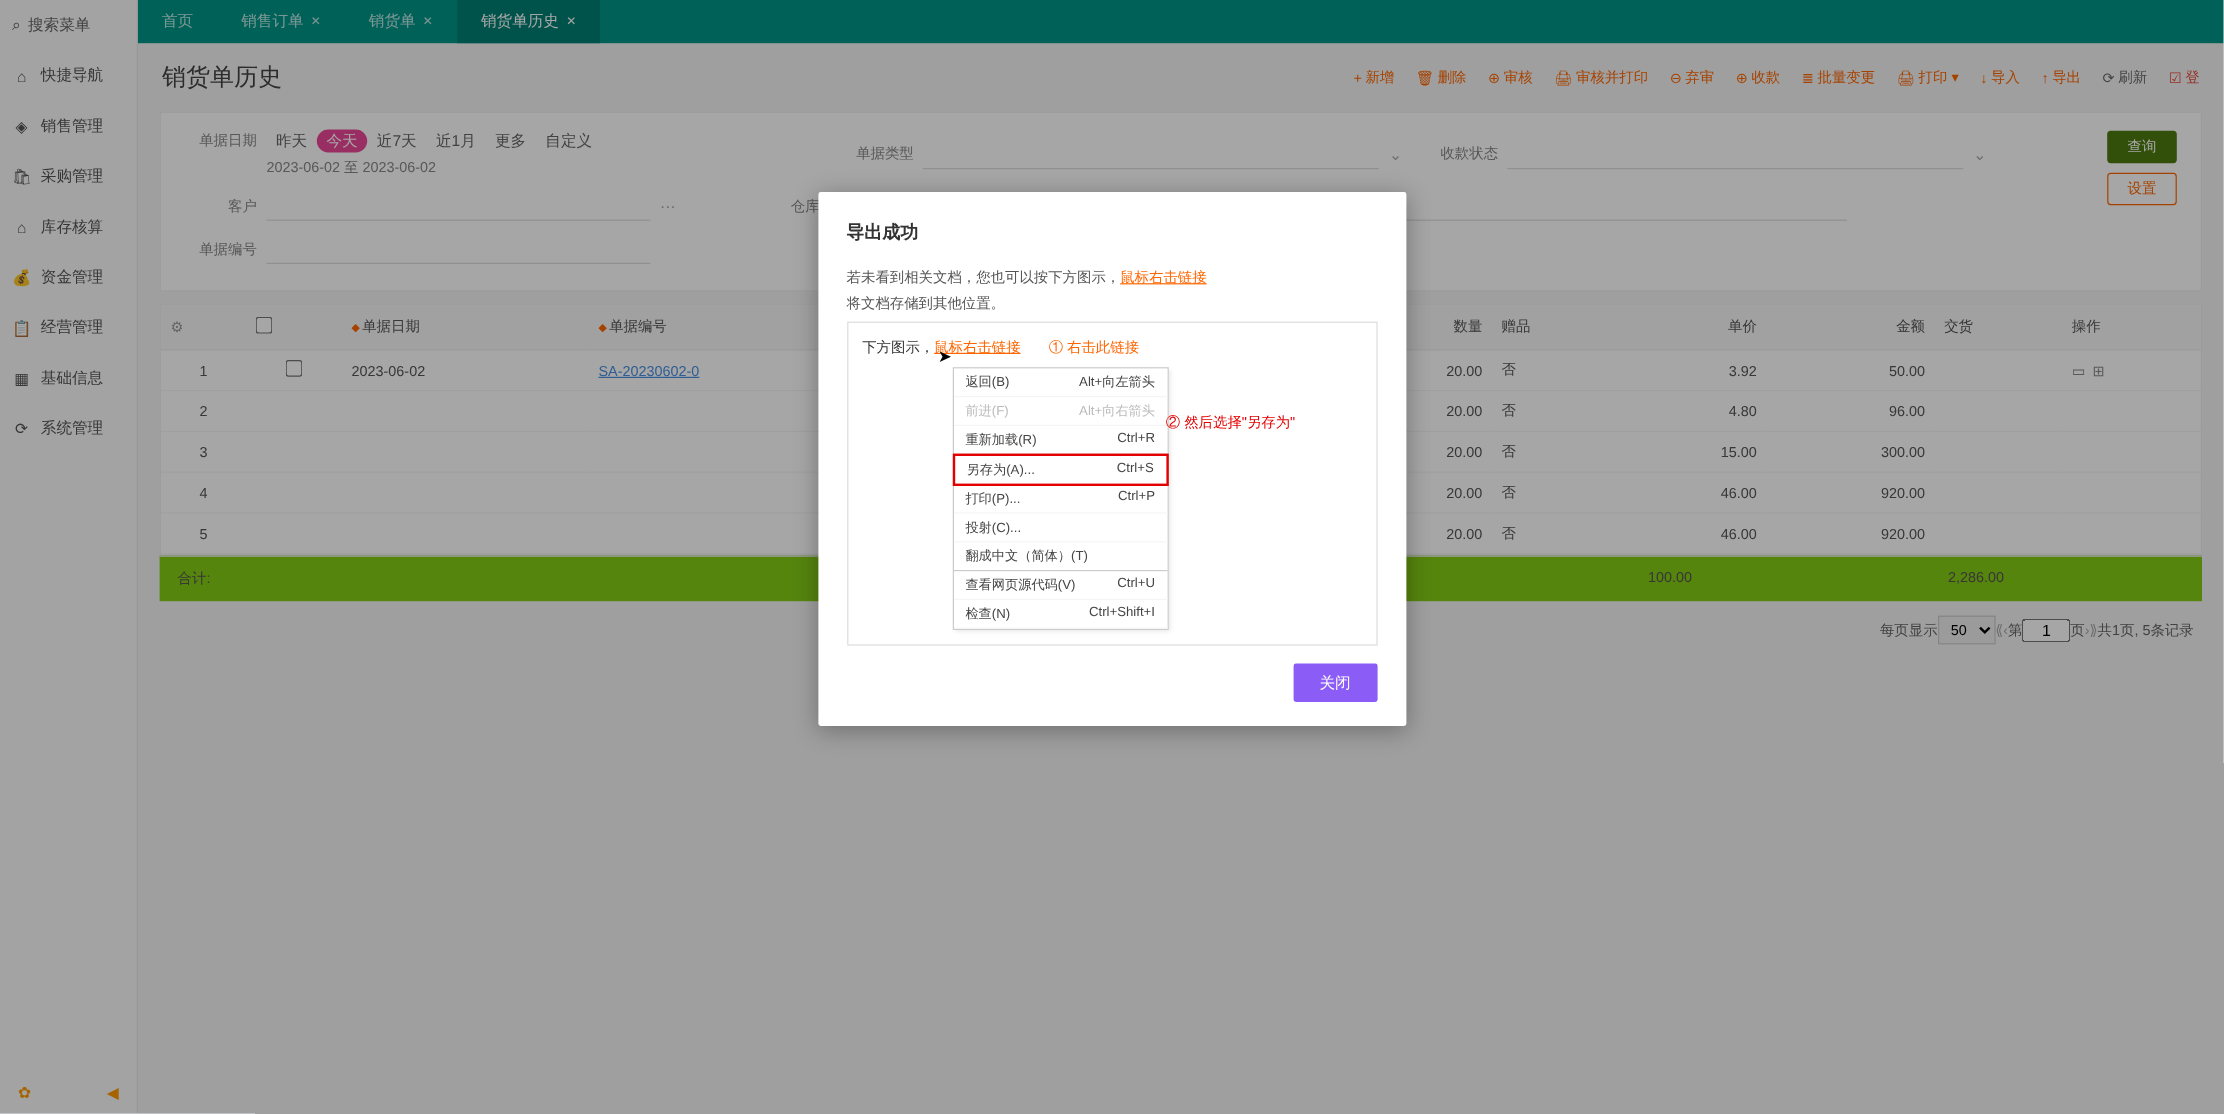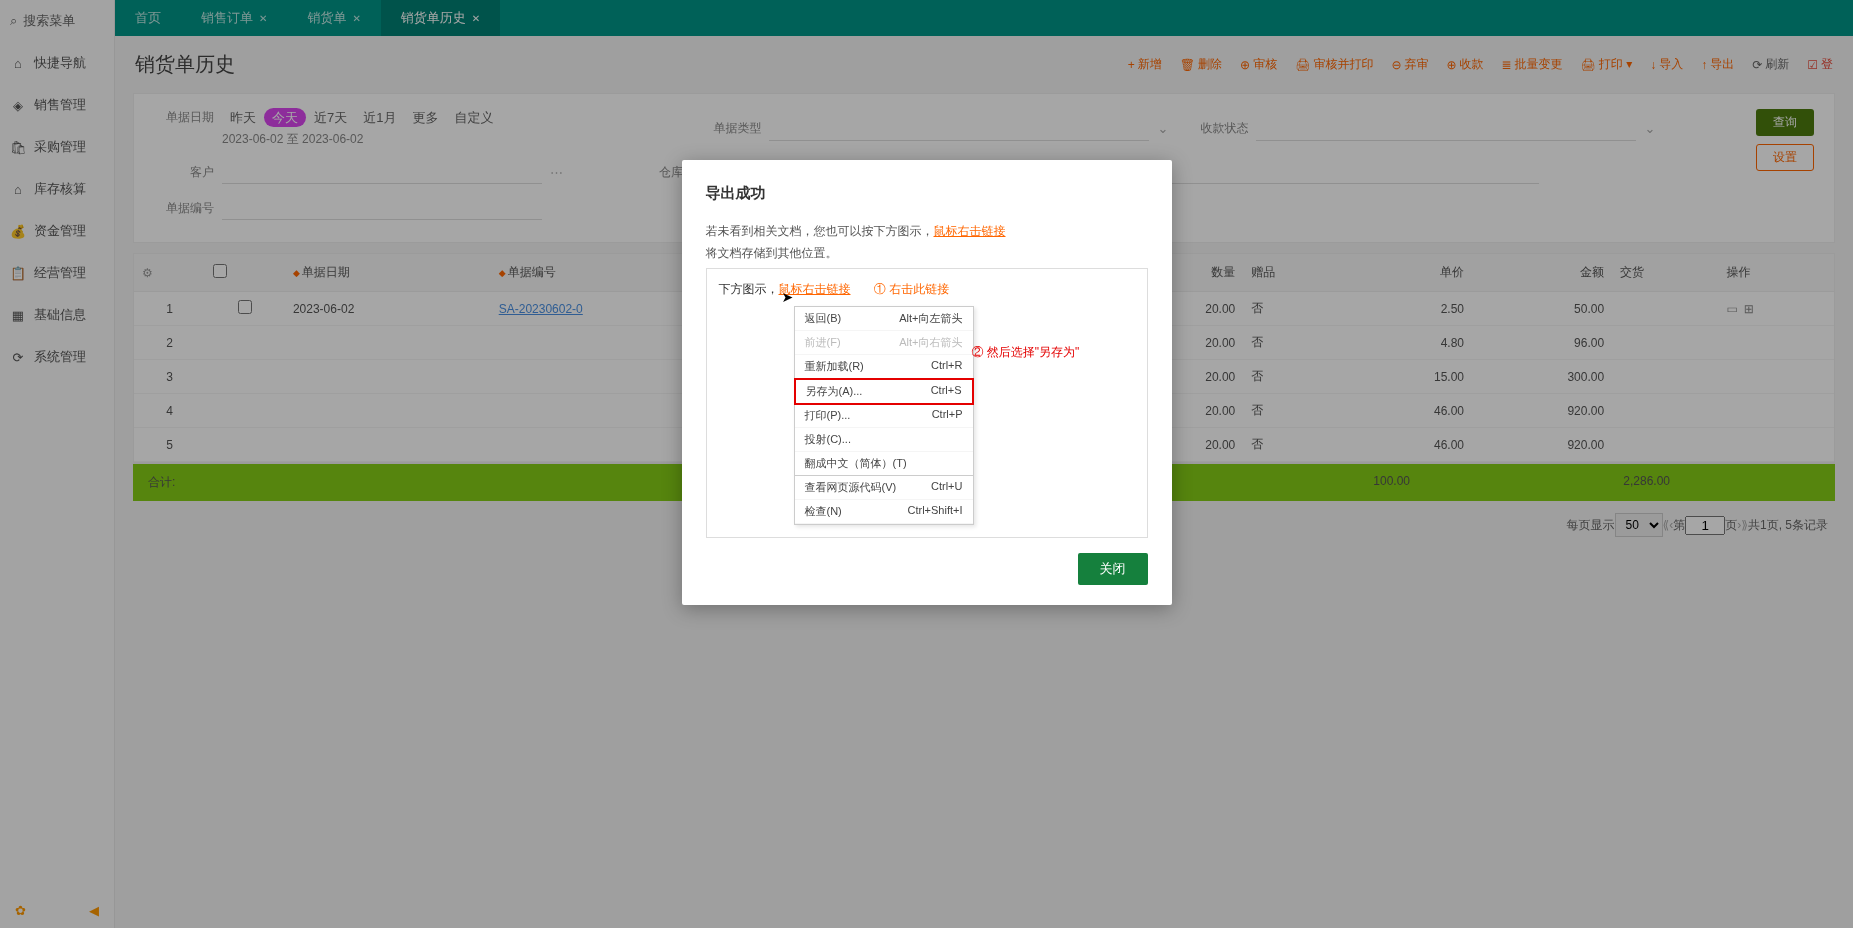--- a/index.html
+++ b/index.html
@@ -26,21 +26,21 @@
     .toolbar { display: flex; gap: 18px; font-size: 12px; }
     .tool-btn { color: #f60; display: flex; align-items: center; gap: 3px; cursor: pointer; }
     .tool-btn.gray { color: #666; }
     .tool-btn.red { color: #e74c3c; }
 
     .filter-panel { background: #fff; margin: 10px 18px 0; padding: 15px 20px 10px; border: 1px solid #eee; position: relative; }
     .filter-row { display: flex; align-items: center; margin-bottom: 12px; gap: 20px; }
     .filter-group { display: flex; align-items: center; gap: 8px; }
     .filter-label { color: #888; font-size: 12px; width: 60px; text-align: right; }
     .date-btn { padding: 2px 8px; color: #666; font-size: 13px; cursor: pointer; }
-    .date-btn.active { background: #d946ef; color: #fff; border-radius: 10px; }
+    .date-btn.active { background: #ec4899; color: #fff; border-radius: 10px; }
     .date-range { color: #888; font-size: 12px; margin-top: 4px; }
     .filter-input { border: none; border-bottom: 1px solid #ddd; width: 380px; height: 24px; background: transparent; }
     .btn-primary { background: #4d7c0f; color: #fff; border: none; padding: 5px 16px; border-radius: 3px; cursor: pointer; font-size: 12px; }
     .btn-outline { background: #fff; color: #ff6600; border: 1px solid #ff6600; padding: 4px 16px; border-radius: 3px; cursor: pointer; font-size: 12px; }
     .filter-buttons { position: absolute; right: 20px; top: 15px; display: flex; flex-direction: column; gap: 8px; }
 
     .table-wrap { margin: 10px 18px 0; background: #fff; border: 1px solid #eee; overflow-x: auto; }
     table { width: 100%; border-collapse: collapse; font-size: 12px; }
     th { background: #f7f7f7; padding: 10px 8px; text-align: left; color: #555; font-weight: normal; border-bottom: 1px solid #eee; white-space: nowrap; }
     th .sort { color: #f60; margin-right: 2px; font-size: 9px; }
@@ -70,21 +70,21 @@
     .illus-top { margin-bottom: 8px; }
     .illus-link { color: #f60; text-decoration: underline; }
     .illus-note1 { color: #f60; font-size: 12px; }
     .context-menu { border: 1px solid #ccc; width: 180px; margin-left: 75px; background: #fff; font-size: 11px; box-shadow: 2px 2px 4px rgba(0,0,0,.1); position: relative; }
     .cm-item { display: flex; justify-content: space-between; padding: 4px 10px; border-bottom: 1px solid #f5f5f5; color: #444; }
     .cm-item.disabled { color: #bbb; }
     .cm-item.sep { border-bottom: 1px solid #ccc; }
     .cm-item.hlrow { border: 2px solid #e40000; border-left-width: 2px; border-right-width: 2px; margin: -1px; }
     .illus-note2 { color: #e40000; font-size: 12px; position: absolute; left: 265px; top: 75px; white-space: nowrap; }
     .modal-actions { text-align: right; margin-top: 15px; }
-    .btn-close { background: #15803d; color: #fff; border: none; padding: 7px 22px; border-radius: 2px; cursor: pointer; font-size: 13px; }
+    .btn-close { background: #8b5cf6; color: #fff; border: none; padding: 7px 22px; border-radius: 2px; cursor: pointer; font-size: 13px; }
     .cursor-img { position: absolute; font-size: 14px; color: #000; }
     th.num, td.num { text-align: right; }
   </style>
 </head>
 <body>
 
 <div class="app">
 
   <div class="sidebar">
     <div class="search-menu">
@@ -278,21 +278,21 @@
               <td class="center"><input type="checkbox" class="checkbox" style=""></td>
               <td>2023-06-02</td>
               <td><span class="link">SA-20230602-0</span></td>
               <td>王总</td>
               <td></td>
               <td></td>
               <td></td>
               <td></td>
               <td class="num">20.00</td>
               <td>否</td>
-              <td class="num">2.50</td>
+              <td class="num">3.92</td>
               <td class="num">50.00</td>
               <td></td>
               <td>
                 <span class="row-act">
                   <span>▭</span>
                   <span>⊞</span>
                 </span>
               </td>
             </tr>
             <tr>

